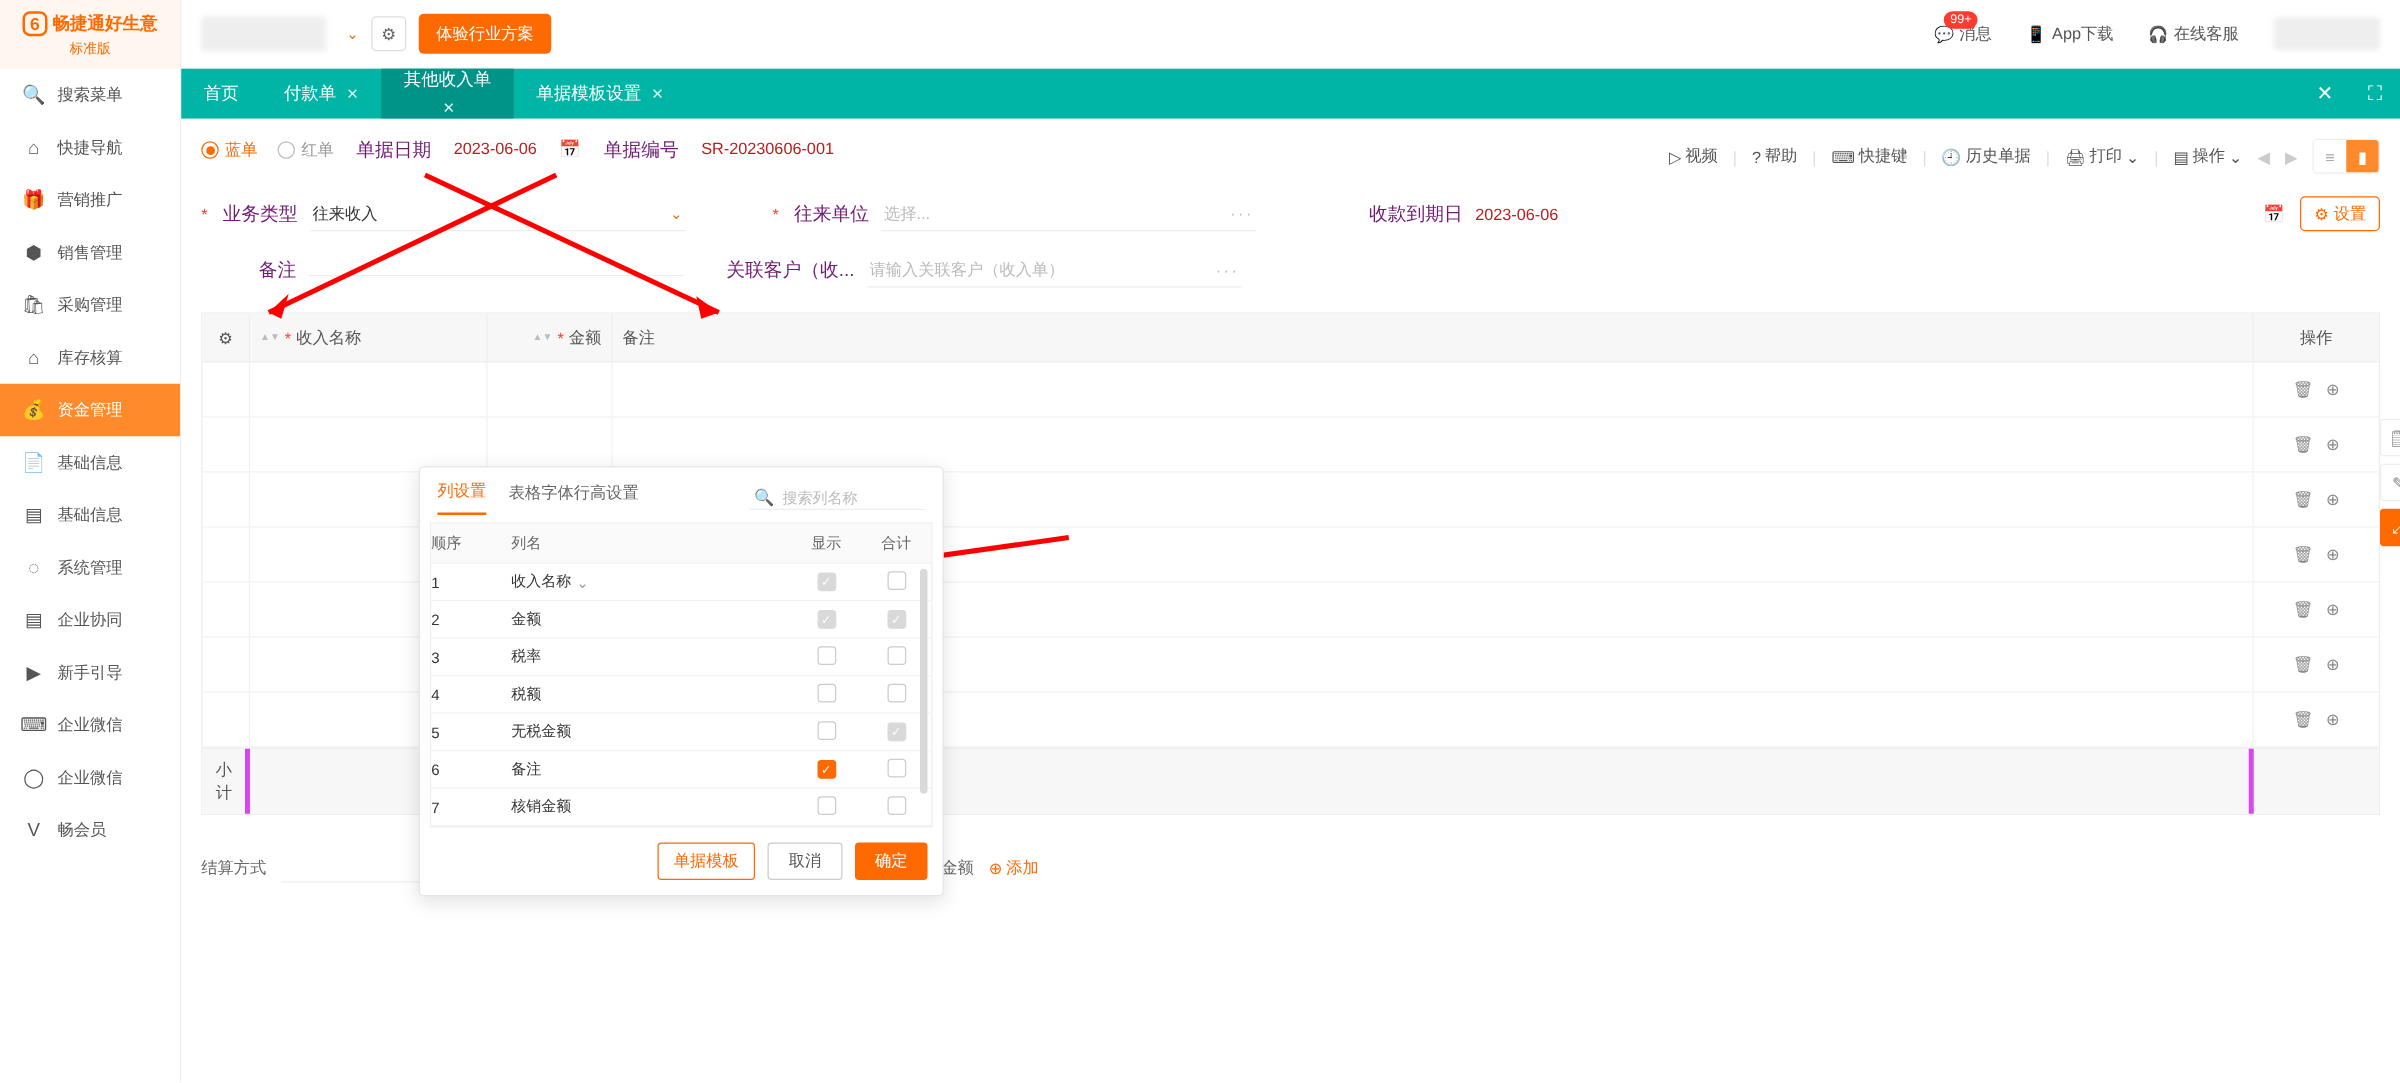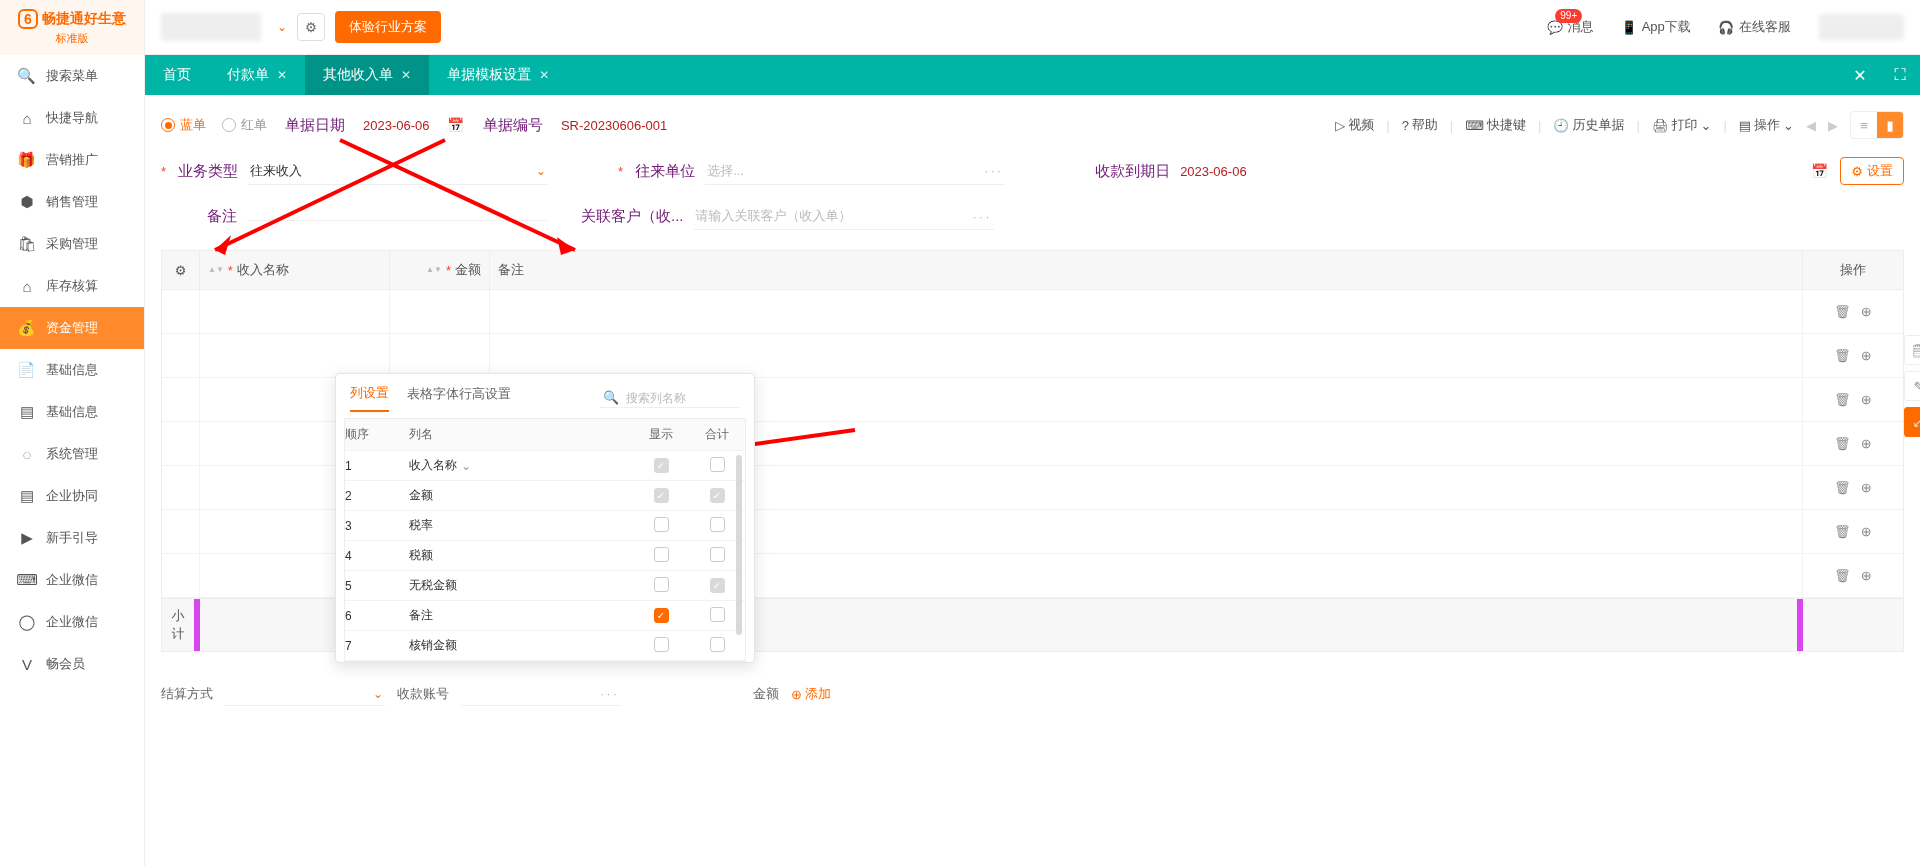--- a/index.html
+++ b/index.html
@@ -27,30 +27,30 @@
 .gear-btn { width: 28px; height: 28px; border: 1px solid #ddd; border-radius: 4px; display: inline-flex; align-items: center; justify-content: center; color: #666; background: #fff; }
 .primary-btn { background: #ff6a00; color: #fff; border: none; border-radius: 4px; padding: 7px 14px; font-size: 13px; cursor: pointer; }
 .topbar-spacer { flex: 1; }
 .topbar-action { display: inline-flex; align-items: center; gap: 4px; color: #555; margin-left: 18px; cursor: pointer; position: relative; font-size: 13px; }
 .badge { position: absolute; top: -9px; left: 8px; background: #ff3b30; color: #fff; font-size: 10px; line-height: 14px; padding: 0 5px; border-radius: 8px; }
 .user-blur { width: 85px; height: 26px; background: #eee; filter: blur(2px); border-radius: 3px; margin-left: 18px; }
 
 
 .tabbar { height: 40px; background: #00b5a5; display: flex; align-items: stretch; color: #fff; }
 .tab { display: inline-flex; align-items: center; gap: 6px; padding: 0 18px; cursor: pointer; font-size: 14px; }
-.tab.active { background: #009488; }
+.tab.active { background: #009488; flex-direction: column; }
 .tab-close { font-size: 12px; opacity: .85; margin-left: 2px; }
 .tabbar-spacer { flex: 1; }
 .tabbar-btn { width: 40px; display: inline-flex; align-items: center; justify-content: center; cursor: pointer; font-size: 16px; }
 
 
 .page { flex: 1; padding: 16px; background: #fff; overflow: hidden; position: relative; }
 
 
-.formrow1 { display: flex; align-items: center; gap: 18px; flex-wrap: wrap; }
+.formrow1 { display: flex; align-items: flex-start; gap: 18px; flex-wrap: wrap; }
 .radio-group { display: flex; align-items: center; gap: 16px; }
 .radio { display: inline-flex; align-items: center; gap: 5px; cursor: pointer; }
 .radio-dot { width: 14px; height: 14px; border-radius: 50%; border: 1px solid #bbb; display: inline-flex; align-items: center; justify-content: center; }
 .radio.checked .radio-dot { border-color: #ff6a00; }
 .radio.checked .radio-dot::after { content: ""; width: 7px; height: 7px; background: #ff6a00; border-radius: 50%; }
 .field-label { color: #701a75; font-size: 15px; }
 .field-value { color: #b91c1c; font-size: 13px; }
 .cal-icon { color: #ff6a00; font-size: 14px; }
 .toolbar-right { margin-left: auto; display: flex; align-items: center; gap: 12px; color: #555; }
 .toolbar-link { display: inline-flex; align-items: center; gap: 3px; cursor: pointer; font-size: 13px; }
@@ -83,21 +83,21 @@
 .req-star { color: #ff3b30; }
 .grid-body { }
 .grid-row { display: flex; border-bottom: 1px solid #f2f2f2; height: 44px; align-items: stretch; }
 .gc { border-right: 1px solid #f2f2f2; display: flex; align-items: center; padding: 0 8px; }
 .gc.idx { width: 38px; justify-content: center; color: #999; }
 .gc.name { width: 190px; }
 .gc.amount { width: 100px; justify-content: flex-end; }
 .gc.remark { flex: 1; }
 .gc.ops { width: 100px; justify-content: center; gap: 10px; color: #888; border-right: none; }
 .grid-foot { display: flex; background: #f7f7f7; border-top: 1px solid #eee; }
-.gf-cell { padding: 8px; border-right: 6px solid #d946ef; }
+.gf-cell { padding: 8px; border-right: 4px solid #d946ef; }
 .gf-label { width: 38px; text-align: center; color: #555; }
 .gf-name { width: 190px; }
 .gf-amount { width: 100px; text-align: right; font-weight: bold; }
 .gf-remark { flex: 1; }
 .gf-ops { width: 100px; border-right: none; }
 
 
 .settle { display: flex; align-items: center; gap: 12px; margin-top: 30px; color: #666; }
 .settle .small-input { width: 160px; border-bottom: 1px solid #eee; padding: 4px 2px; display: flex; justify-content: space-between; color: #bbb; }
 .add-link { color: #ff6a00; display: inline-flex; align-items: center; gap: 3px; cursor: pointer; }
@@ -512,20 +512,25 @@
     <div class="pc-sum"><span class="chk"></span></div>
               </div>
               <div class="pop-row">
     <div class="pc-order">7</div>
     <div class="pc-name">核销金额</div>
     <div class="pc-show"><span class="chk"></span></div>
     <div class="pc-sum"><span class="chk"></span></div>
               </div>
             </div>
         </div>
+        <div class="pop-footer">
+          <button class="btn-outline">单据模板</button>
+          <button class="btn-plain">取消</button>
+          <button class="btn-primary">确定</button>
+        </div>
       </div>
 
       <div class="arrow" style="left:50px; top:40px;">
         <svg width="260" height="130">
             <line x1="250" y1="5" x2="20" y2="115"></line>
             <polygon points="20,115 36,100 30,120"></polygon>
           </svg>
       </div>
       <div class="arrow" style="left:190px; top:40px;">
         <svg width="260" height="130">

